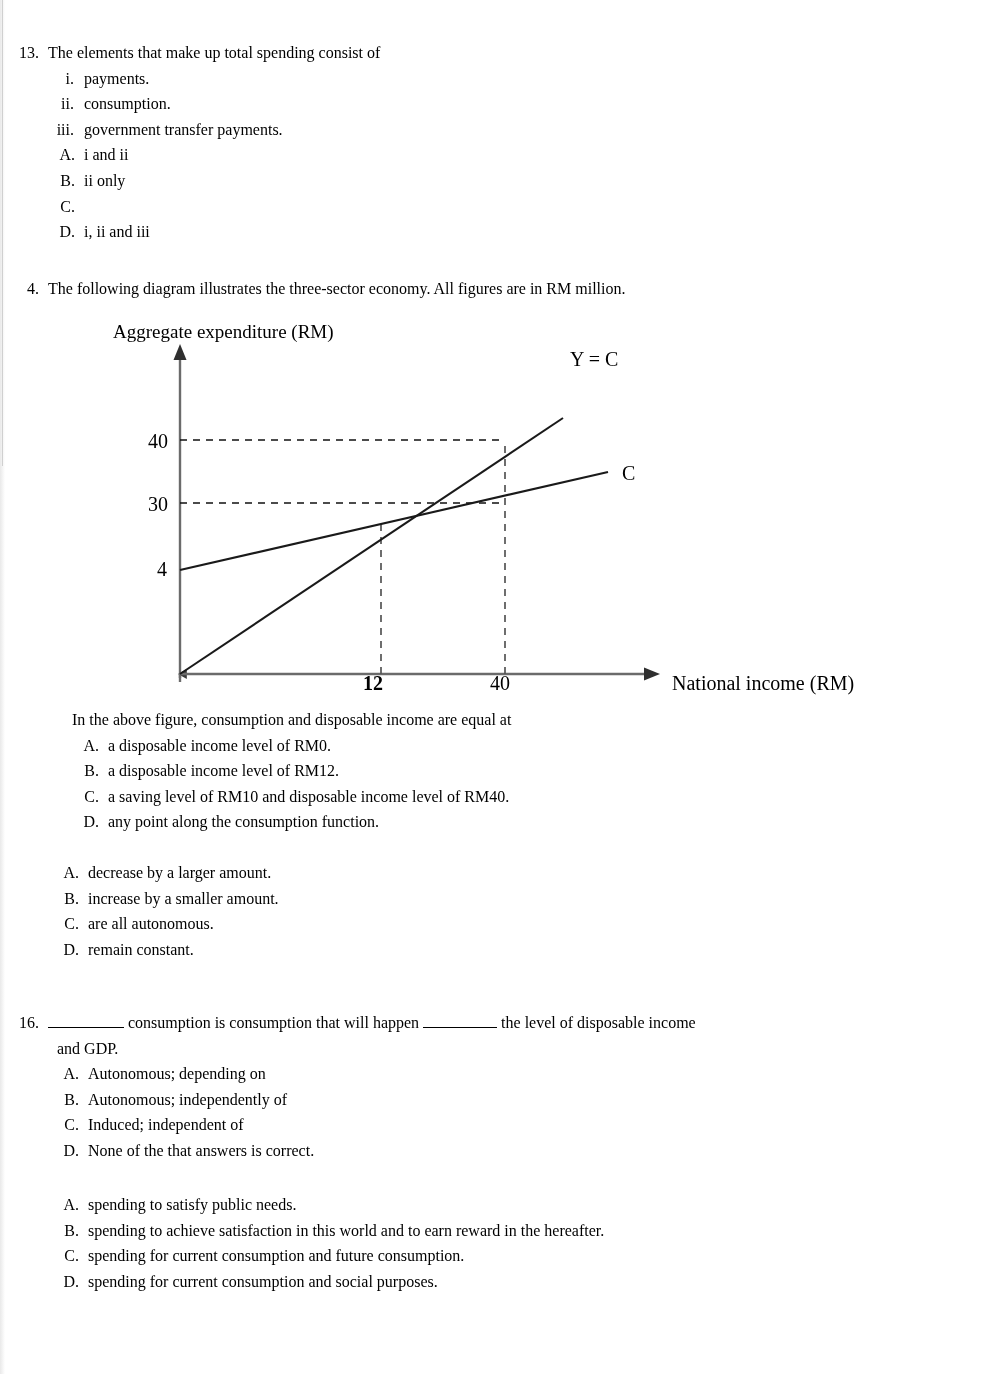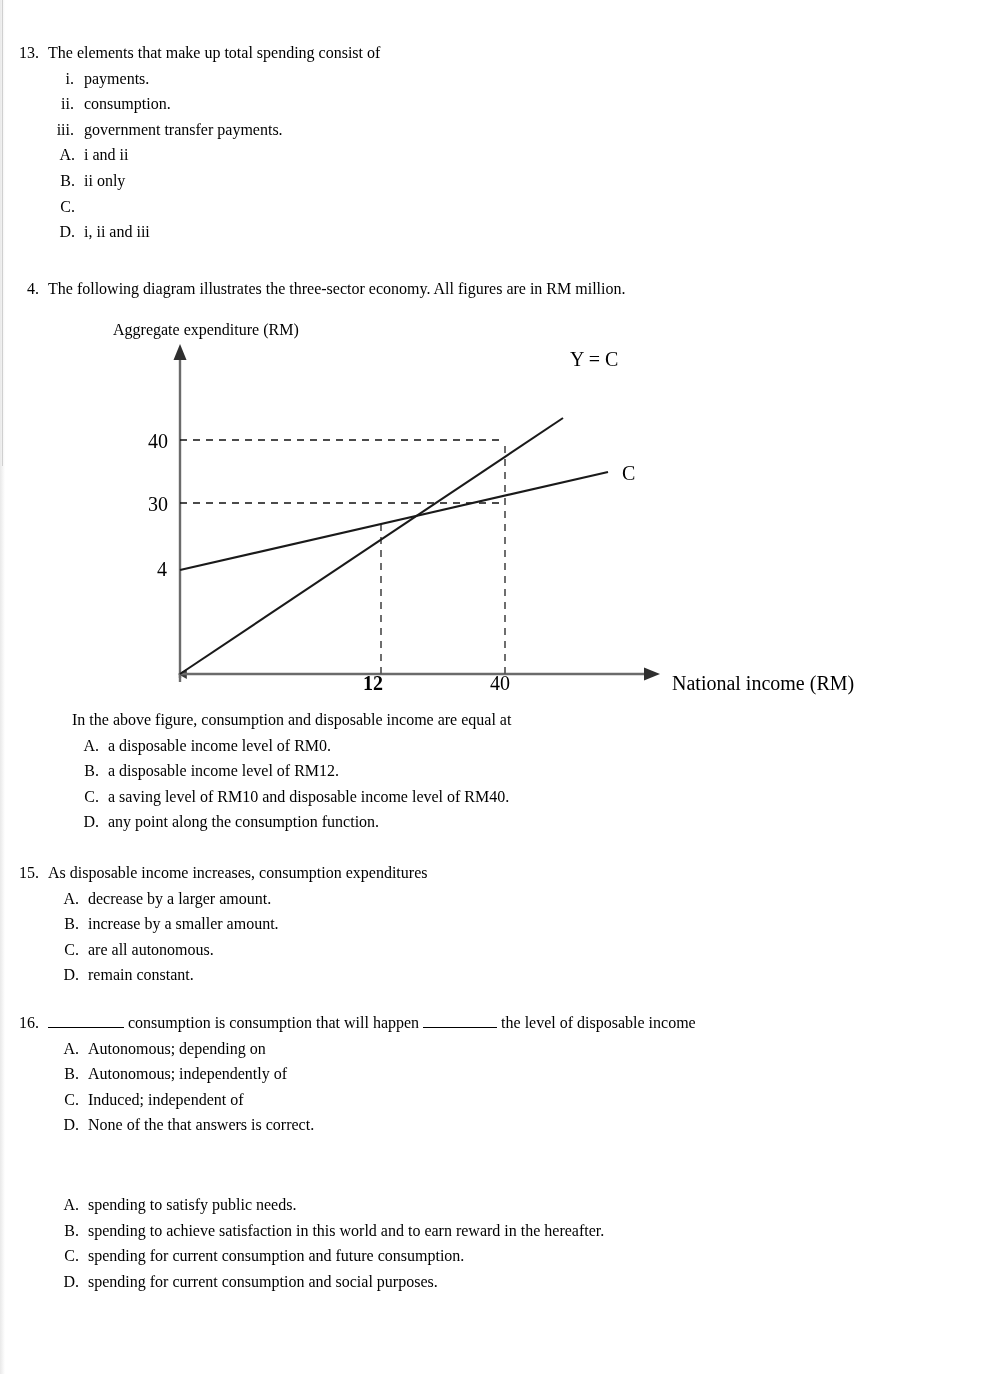--- a/index.html
+++ b/index.html
@@ -90,21 +90,21 @@
     position: absolute;
     left: 0;
     top: 310px;
     width: 985px;
     height: 400px;
   }
   .fig-title {
     position: absolute;
     left: 113px;
     top: 11px;
-    font-size: 16px;
+    font-size: 19px;
     white-space: nowrap;
   }
   .axis-label-x {
     position: absolute;
     left: 672px;
     top: 362px;
     font-size: 20px;
     white-space: nowrap;
   }
   .line-label {
@@ -245,24 +245,20 @@
         <span class="opt-text">a saving level of RM10 and disposable income level of RM40.</span>
       </div>
       <div class="opt">
         <span class="opt-key" style="width:36px;">D.</span>
         <span class="opt-text">any point along the consumption function.</span>
       </div>
     </div>
   </div>
 
   <div class="q" style="left:14px; top:860px; width:750px;">
-    <div class="q-head">
-      <span class="q-num">15.</span>
-      <span class="q-stem">As disposable income increases, consumption expenditures</span>
-    </div>
     <div class="letters-indent">
       <div class="opt">
         <span class="opt-key">A.</span>
         <span class="opt-text">decrease by a larger amount.</span>
       </div>
       <div class="opt">
         <span class="opt-key">B.</span>
         <span class="opt-text">increase by a smaller amount.</span>
       </div>
       <div class="opt">
@@ -274,20 +270,21 @@
         <span class="opt-text">remain constant.</span>
       </div>
     </div>
   </div>
 
   <div class="q" style="left:14px; top:1010px; width:945px;">
     <div class="q-head">
       <span class="q-num">16.</span>
       <span class="q-stem"><span class="blank b1"></span>&nbsp;<span>consumption is consumption that will happen</span>&nbsp;<span class="blank b2"></span>&nbsp;<span>the level of disposable income</span></span>
     </div>
+    <div style="margin-left:43px;">and GDP.</div>
     <div class="letters-indent">
       <div class="opt">
         <span class="opt-key">A.</span>
         <span class="opt-text">Autonomous; depending on</span>
       </div>
       <div class="opt">
         <span class="opt-key">B.</span>
         <span class="opt-text">Autonomous; independently of</span>
       </div>
       <div class="opt">

